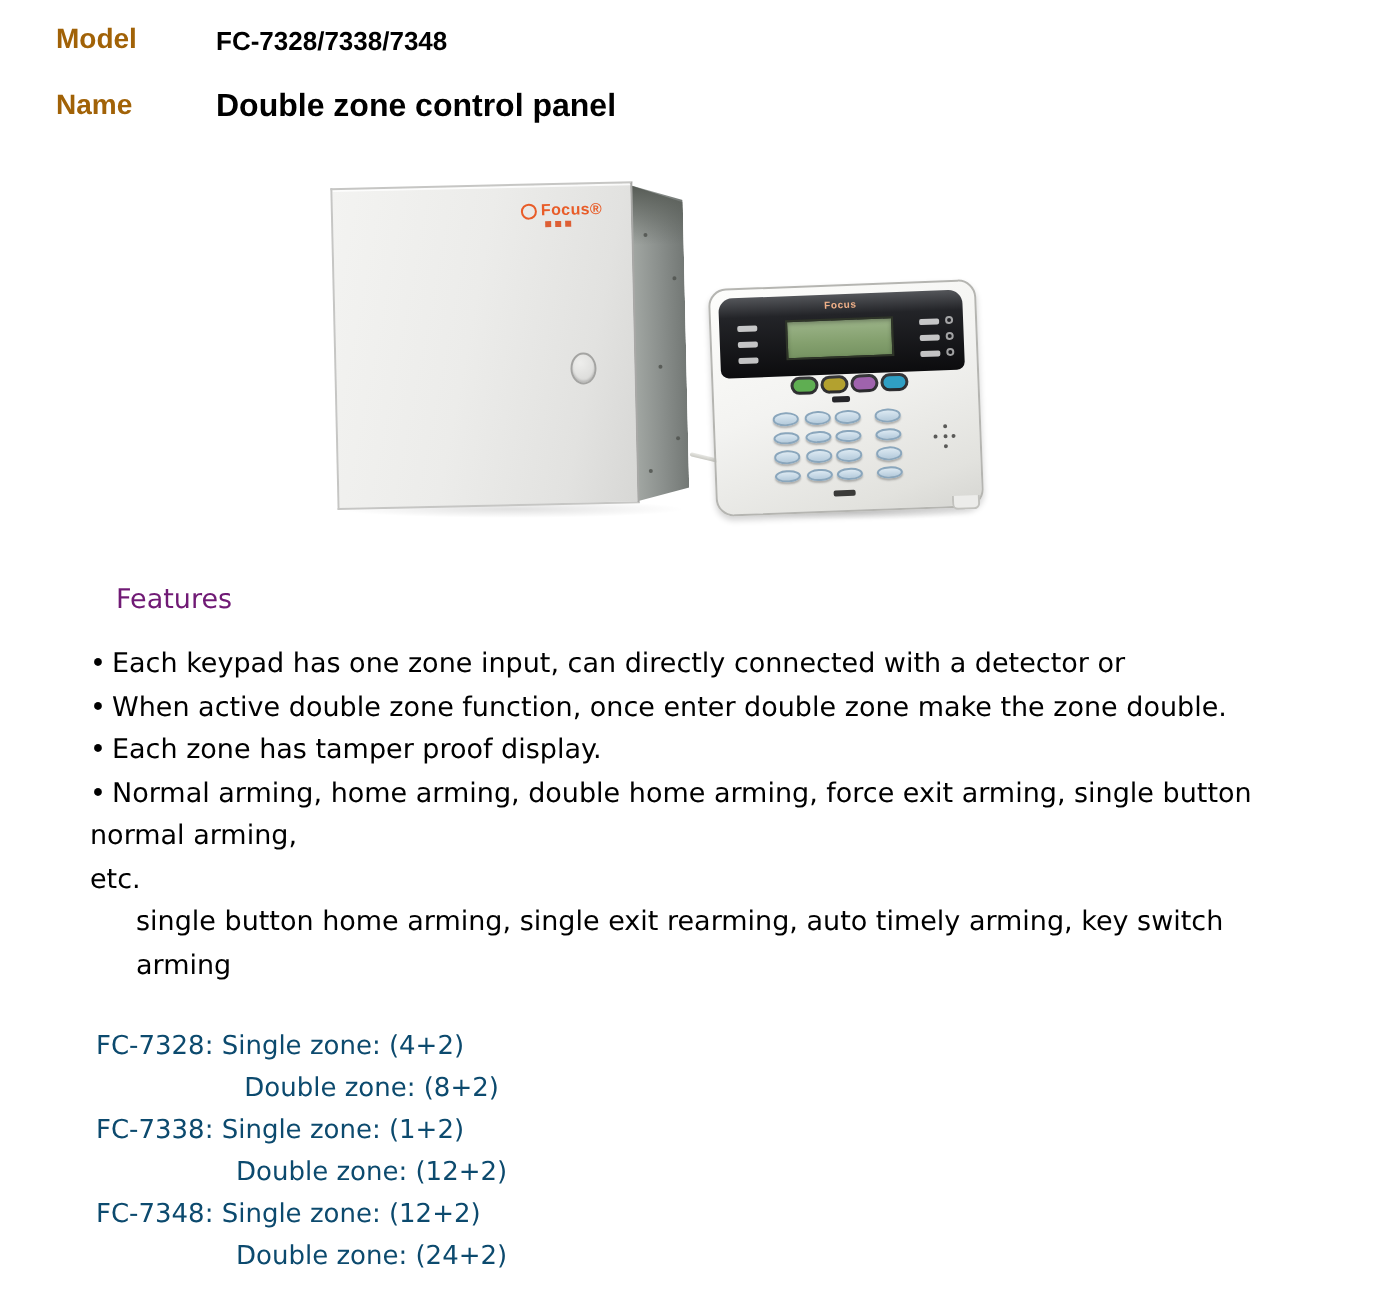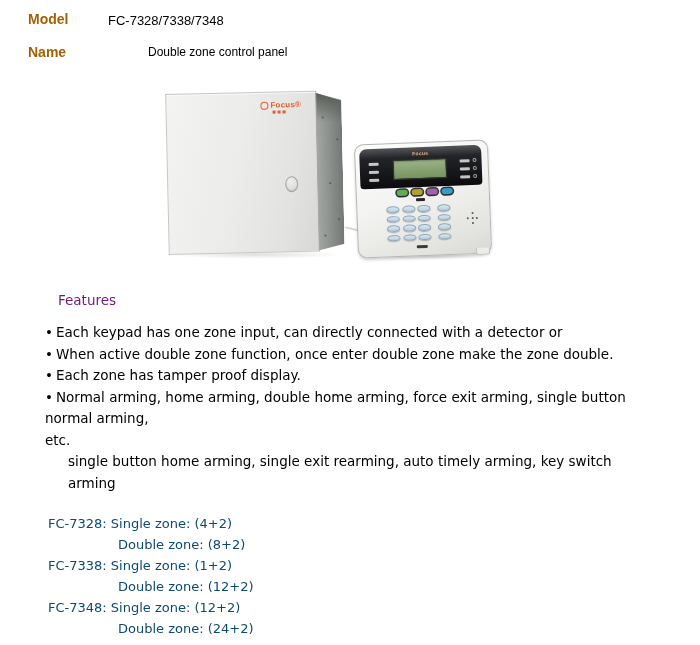--- a/index.html
+++ b/index.html
@@ -1,25 +1,25 @@
 <!DOCTYPE html>
 <html><head>
 <meta charset="utf-8">
 <style>
   html,body{margin:0;padding:0;background:#ffffff;}
   .page{position:relative;width:700px;height:645px;background:#ffffff;overflow:hidden;
         font-family:"DejaVu Sans",sans-serif;color:#000;}
 
   
   .hdr-label{position:absolute;left:28px;font:bold 14px "Liberation Sans",sans-serif;color:#a16207;}
-  .hdr-value{position:absolute;left:108px;font-family:"Liberation Sans",sans-serif;font-weight:normal;color:#000;}
+  .hdr-value{position:absolute;left:108px;font-family:"Liberation Sans",sans-serif;font-weight:bold;color:#000;}
   .model-label{top:11px;}
   .model-value{top:13px;font-size:13px;}
   .name-label{top:44px;}
-  .name-value{top:45px;font-size:12px;margin-left:40px;}
+  .name-value{top:45px;font-size:16px;}
 
   
   .metal-box{position:absolute;left:166px;top:88px;width:182px;height:172px;transform:rotate(-1.3deg);}
   .box-front{position:absolute;left:1px;top:4px;width:149px;height:159px;
      background:linear-gradient(102deg,#f3f3f1 0%,#ececea 45%,#e2e2e0 80%,#d7d7d5 100%);
      border:1px solid #c6c6c4;border-right-color:#a8a8a6;
      box-shadow:inset 0 1px 0 rgba(255,255,255,.8);}
   .box-side{position:absolute;left:151px;top:6px;width:26px;height:158px;
      background:linear-gradient(to right,#a2a7a3 0%,#8b908d 50%,#737875 100%);
      clip-path:polygon(0 0,100% 5%,100% 96%,0 100%);}
@@ -81,21 +81,21 @@
   .features-heading{position:absolute;left:58px;top:292px;font-size:13.5px;color:#701a75;}
   .features{position:absolute;left:45px;top:322px;width:615px;}
   .fline{display:flex;height:21.5px;line-height:21.5px;font-size:13.5px;color:#000;}
   .fline .bullet{width:11px;flex:0 0 11px;}
   .fline.i1{padding-left:16px;}
   .fline.i2{padding-left:23px;}
 
   
   .specs{position:absolute;left:48px;top:513px;}
   .sline{height:21px;line-height:21px;font-size:13px;color:#0c4a6e;}
-  .sline.i1{padding-left:70px;}
+  .sline.i1{padding-left:70px;text-align:center;}
 </style>
 </head>
 <body>
 
 <div class="page">
 
   <span class="hdr-label model-label">Model</span>
   <span class="hdr-value model-value">FC-7328/7338/7348</span>
   <span class="hdr-label name-label">Name</span>
   <span class="hdr-value name-value">Double zone control panel</span>

